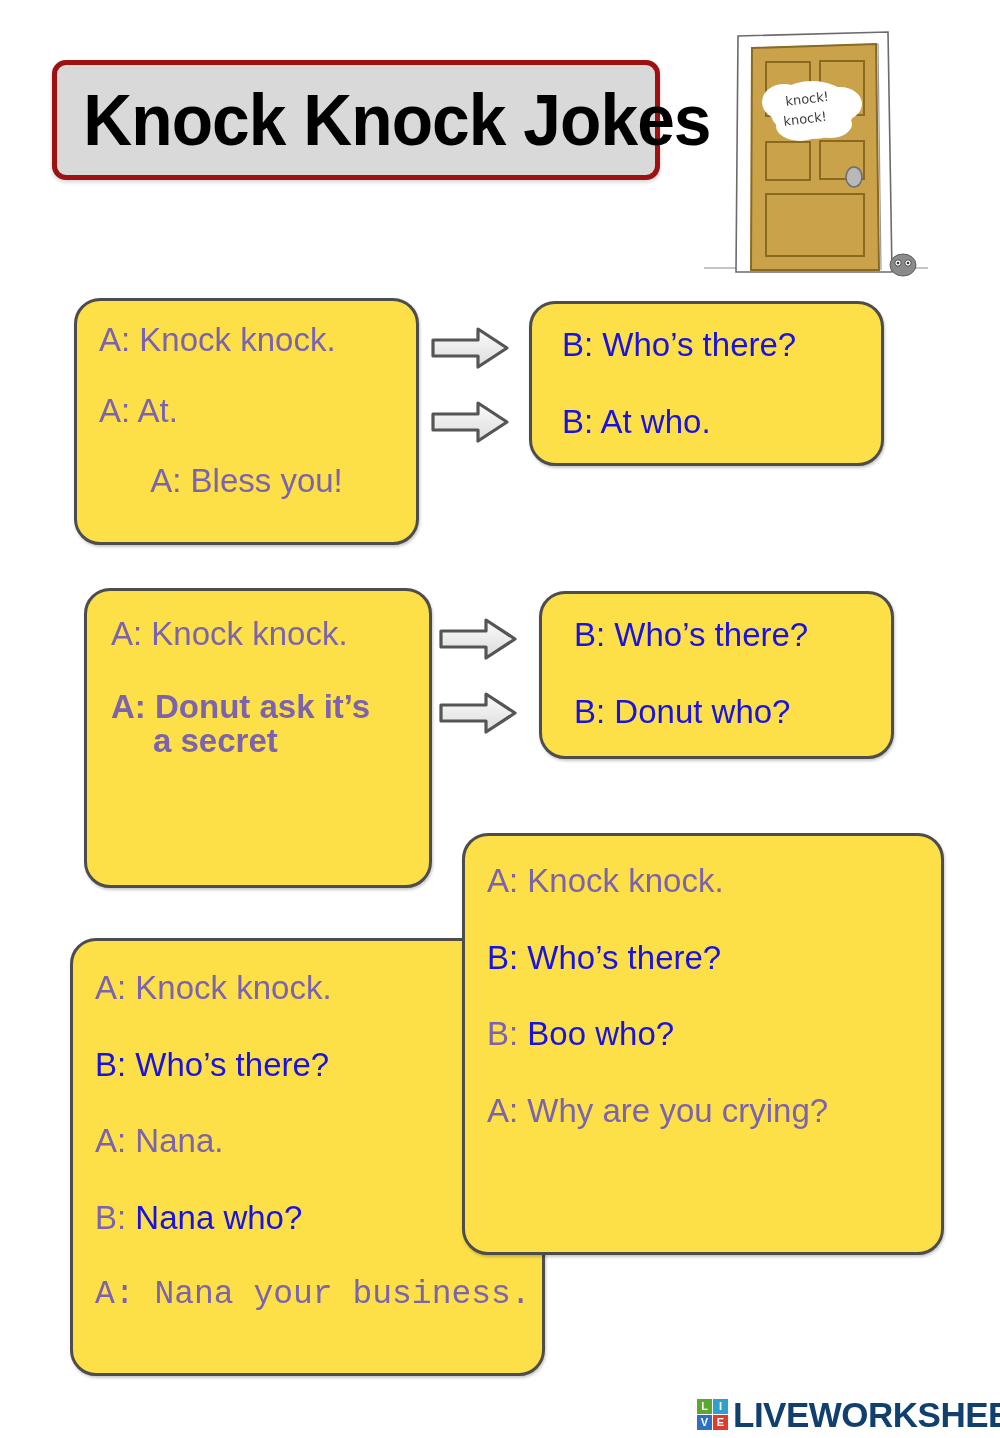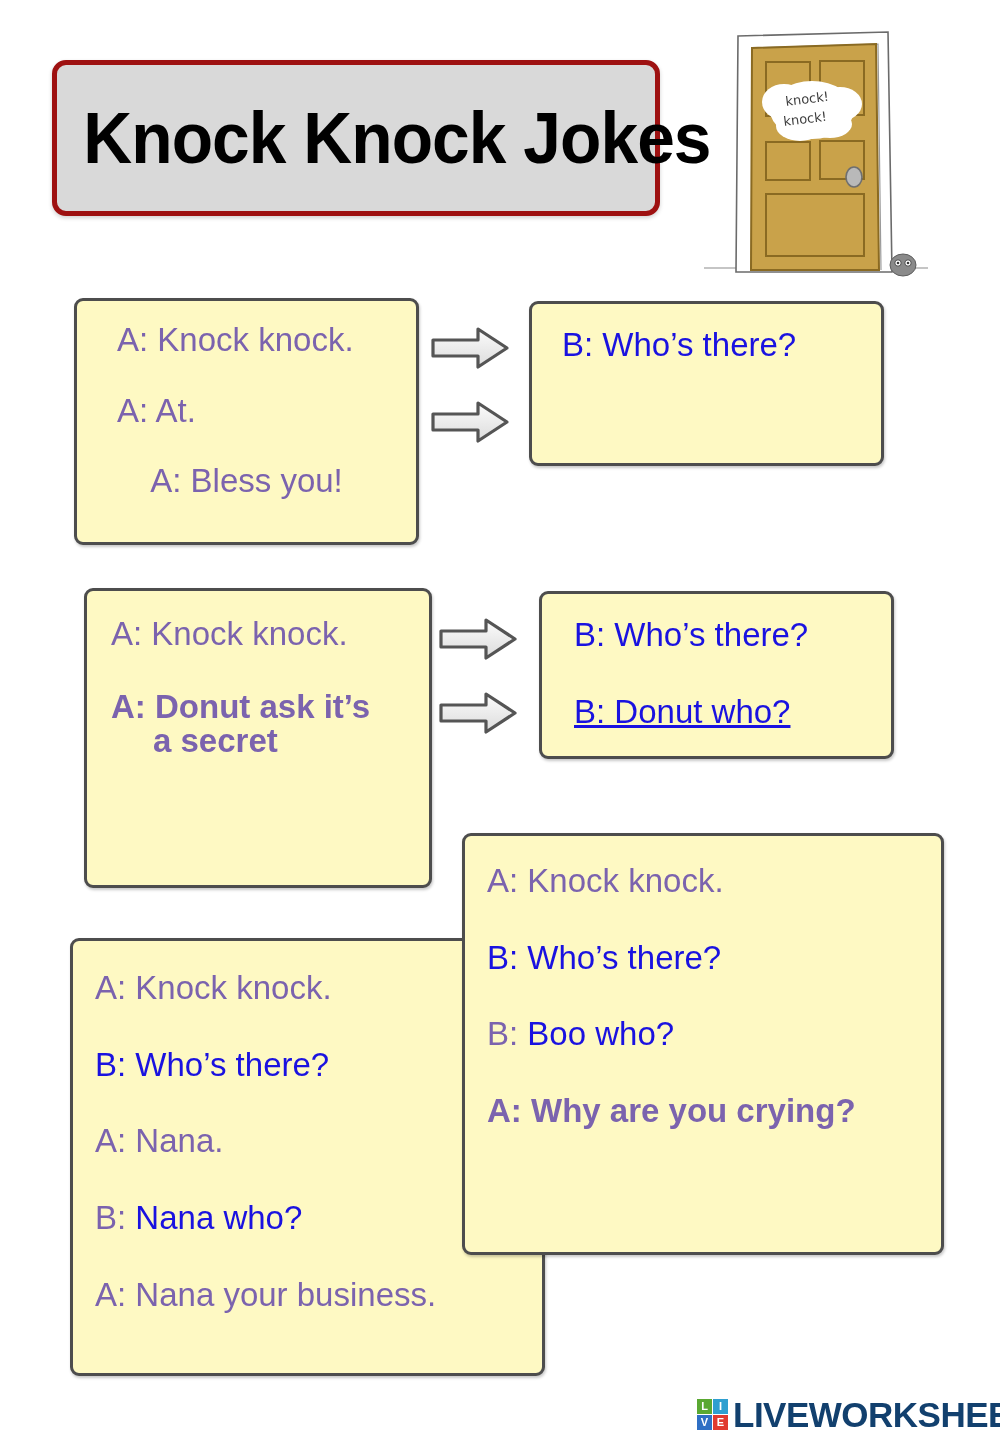--- a/index.html
+++ b/index.html
@@ -15,21 +15,21 @@
     font-family: "Liberation Sans", sans-serif;
     -webkit-font-smoothing: antialiased;
   }
 
   
   #title-banner {
     position: absolute;
     left: 52px;
     top: 60px;
     width: 608px;
-    height: 156px;
+    height: 120px;
     box-sizing: border-box;
     background: #d9d9d9;
     border: 5px solid #9e1111;
     border-radius: 14px;
     display: flex;
     align-items: center;
     box-shadow: 0 2px 4px rgba(0,0,0,0.18);
   }
   #title-text {
     font-family: "Liberation Sans Narrow", "Liberation Sans", sans-serif;
@@ -51,25 +51,25 @@
     top: 22px;
     width: 240px;
     height: 262px;
   }
   #door-illustration svg { display: block; }
 
   
   .joke-box {
     position: absolute;
     box-sizing: border-box;
-    background: #fef9c3;
+    background: #fde047;
     border: 3px solid #4d4d4d;
-    border-radius: 9px;
+    border-radius: 26px;
     box-shadow: 1px 2px 3px rgba(0,0,0,0.22);
-    padding: 18px 40px;
+    padding: 18px 22px;
   }
   .line {
     font-size: 33px;
     line-height: 1.05;
     color: #7b63ae;
     white-space: nowrap;
   }
   .line.blue { color: #1a12e0; }
   .line .prefix-purple { color: #7b63ae; }
   .line .blue-part { color: #1a12e0; }
@@ -99,39 +99,39 @@
     padding-top: 26px; padding-left: 24px;
   }
   #box-donut-a .line { margin-bottom: 38px; }
   #box-donut-a .line:last-child { margin-bottom: 0; font-weight: bold; }
 
   #box-donut-b {
     left: 539px; top: 591px; width: 355px; height: 168px;
     padding-top: 24px; padding-left: 32px;
   }
   #box-donut-b .line { margin-bottom: 42px; }
-  #box-donut-b .line:last-child { margin-bottom: 0; text-decoration: underline; }
+  #box-donut-b .line:last-child { margin-bottom: 0; }
 
   
   #box-nana {
     left: 70px; top: 938px; width: 475px; height: 438px;
     z-index: 1;
     padding-top: 30px; padding-left: 22px;
   }
   #box-nana .line { margin-bottom: 42px; }
-  #box-nana .line:last-child { margin-bottom: 16px; }
+  #box-nana .line:last-child { margin-bottom: 16px; font-family: Liberation Mono, monospace; }
 
   
   #box-boo {
     left: 462px; top: 833px; width: 482px; height: 422px;
     z-index: 2;
     padding-top: 28px; padding-left: 22px;
   }
   #box-boo .line { margin-bottom: 42px; }
-  #box-boo .line:last-child { margin-bottom: 8px; font-weight: bold; }
+  #box-boo .line:last-child { margin-bottom: 8px; }
 
   
   .block-arrow {
     position: absolute;
     width: 80px;
     height: 46px;
     z-index: 3;
   }
   .block-arrow svg { display: block; width: 100%; height: 100%; }
   #arrow-1 { left: 430px; top: 325px; }
@@ -222,20 +222,21 @@
 </div>
 
 <div class="joke-box" id="box-at-a">
   <div class="line">A: Knock knock.</div>
   <div class="line">A: At.</div>
   <div class="line">A: Bless you!</div>
 </div>
 
 <div class="joke-box" id="box-at-b">
   <div class="line blue">B: Who’s there?</div>
+  <div class="line blue">B: At who.</div>
 </div>
 
 <div class="block-arrow" id="arrow-1">
   <svg viewBox="0 0 80 46" xmlns="http://www.w3.org/2000/svg">
     <defs>
       <linearGradient id="ag1" x1="0" y1="0" x2="0" y2="1">
         <stop offset="0%" stop-color="#fcfcfc"></stop>
         <stop offset="55%" stop-color="#eaeaea"></stop>
         <stop offset="100%" stop-color="#dcdcdc"></stop>
       </linearGradient>

